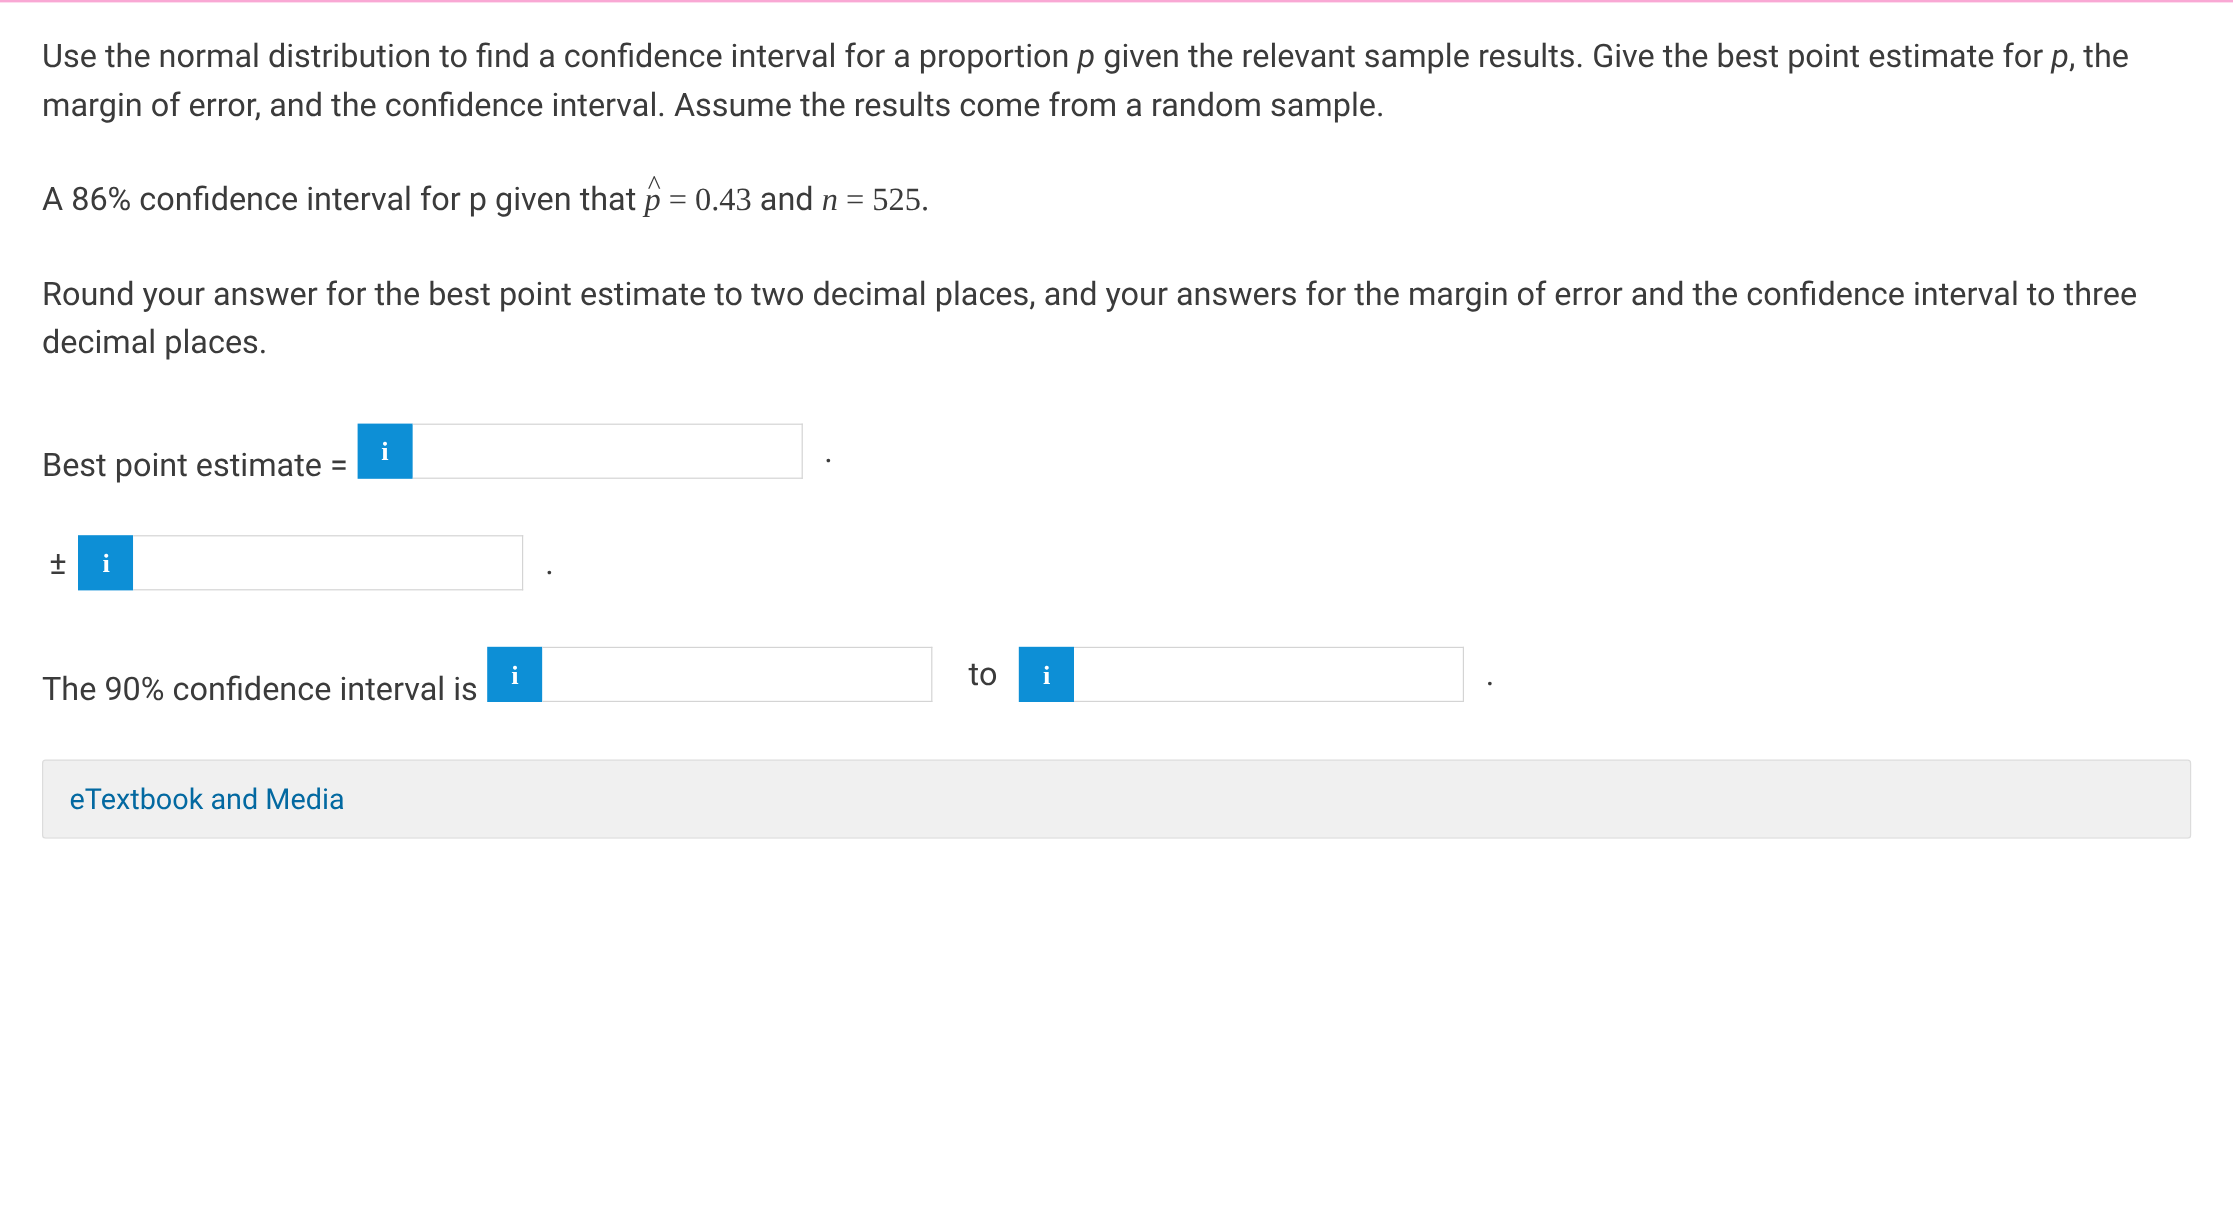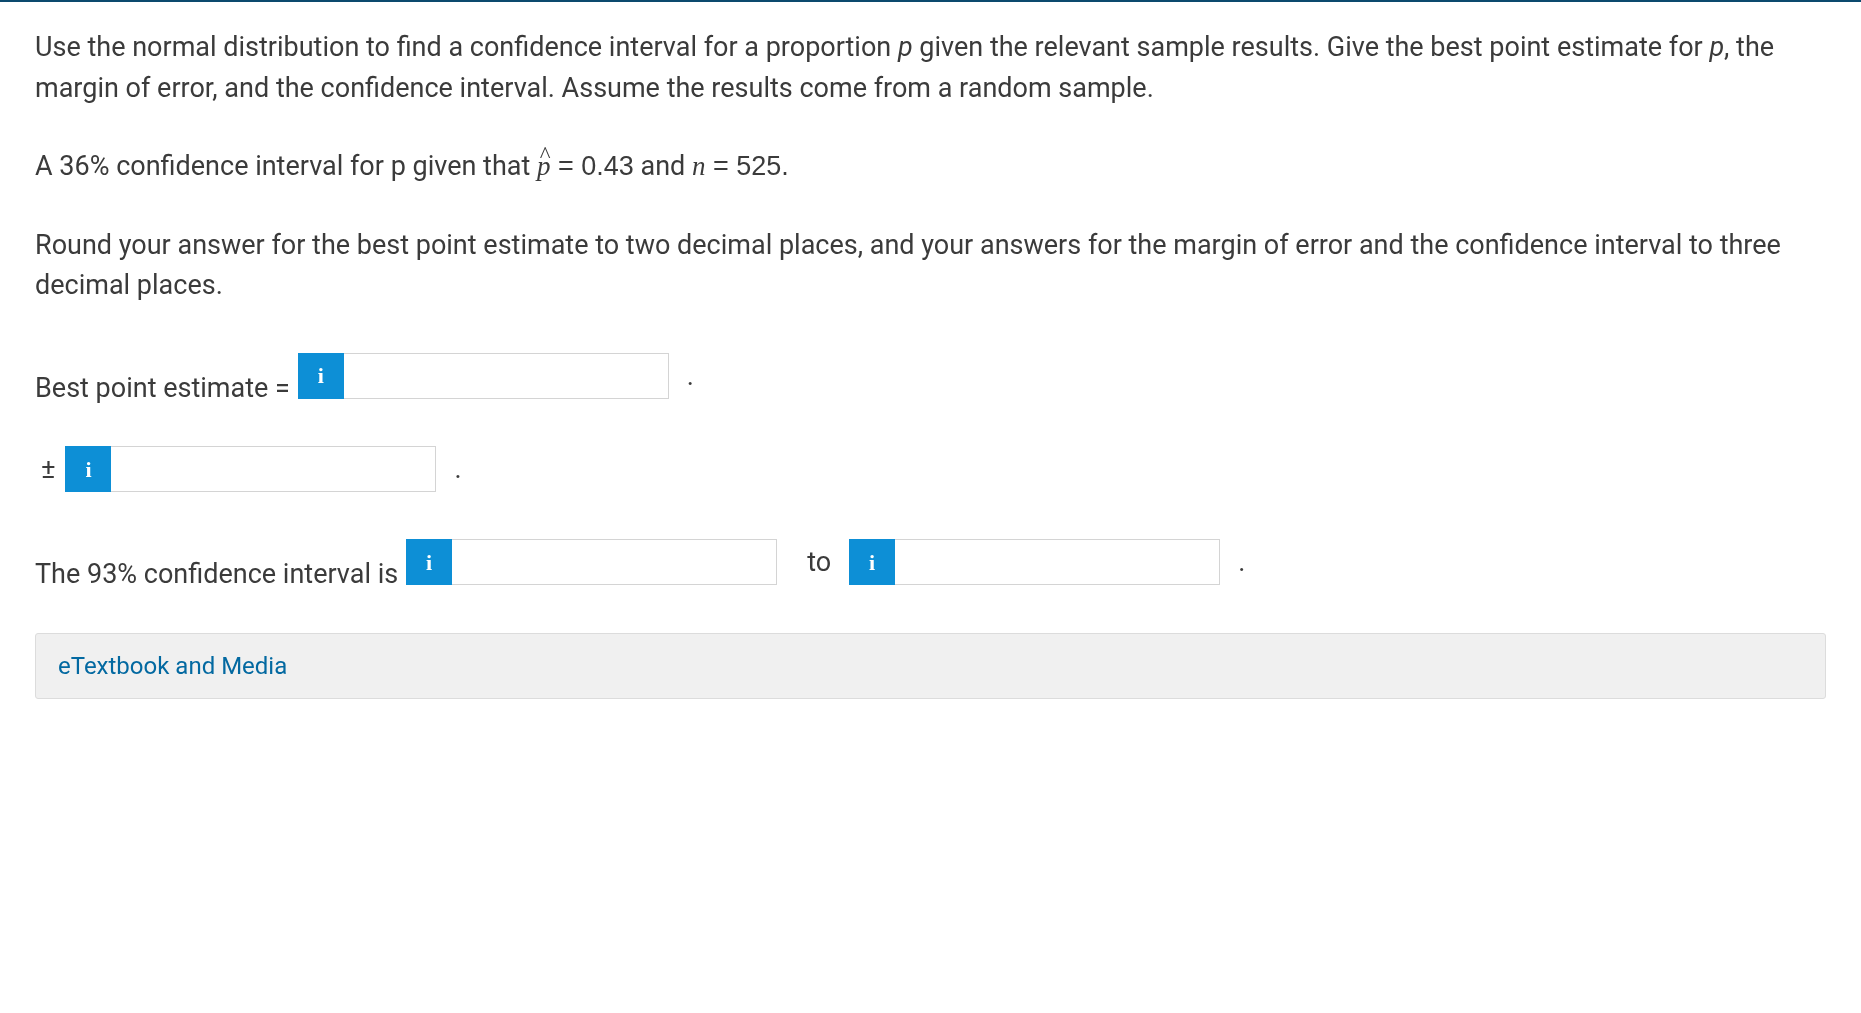--- a/index.html
+++ b/index.html
@@ -10,37 +10,37 @@
     body {
       font-family: 'Segoe UI', -apple-system, BlinkMacSystemFont, Roboto, 'Helvetica Neue', Arial, sans-serif;
       background: #fff;
       color: #3b3b3b;
       font-size: 27px;
       line-height: 1.5;
       padding: 0;
     }
     .container {
       padding: 25px 35px 0 35px;
-      border-top: 2px solid #0c4a6e;
+      border-top: 2px solid #f9a8d4;
     }
     .problem-text {
       margin-bottom: 38px;
     }
     .problem-text .italic {
       font-style: italic;
     }
     .problem-line {
       margin-bottom: 38px;
     }
     .math-var {
       font-family: 'Times New Roman', serif;
       font-style: italic;
     }
     .math-num {
-      font-family: Liberation Sans, sans-serif;
+      font-family: Liberation Serif, serif;
     }
     .phat {
       font-family: 'Times New Roman', serif;
       font-style: italic;
       position: relative;
     }
     .phat::before {
       content: '^';
       position: absolute;
       top: -0.55em;
@@ -116,21 +116,21 @@
 </head>
 <body>
 
 <div class="container">
 
   <div class="problem-text">
     <span>Use the normal distribution to find a confidence interval for a proportion </span><span class="italic">p</span><span> given the relevant sample results. Give the best point estimate for </span><span class="italic">p</span><span>, the margin of error, and the confidence interval. Assume the results come from a random sample.</span>
   </div>
 
   <div class="problem-line">
-    <span>A 36% confidence interval for </span><span class="italic">p</span><span> given that </span><span class="phat">p</span><span class="math-num"> = 0.43</span><span> and </span><span class="math-var">n</span><span class="math-num"> = 525.</span>
+    <span>A 86% confidence interval for </span><span class="italic">p</span><span> given that </span><span class="phat">p</span><span class="math-num"> = 0.43</span><span> and </span><span class="math-var">n</span><span class="math-num"> = 525.</span>
   </div>
 
   <div class="instructions">
     <span>Round your answer for the best point estimate to two decimal places, and your answers for the margin of error and the confidence interval to three decimal places.</span>
   </div>
 
   <div class="answer-row">
     <span class="answer-label">Best point estimate = </span>
     <div class="input-group">
       <div class="info-box">
@@ -146,21 +146,21 @@
     <div class="input-group">
       <div class="info-box">
           <span>i</span>
         </div>
       <input type="text" class="text-input" style="">
     </div>
     <span class="period">.</span>
   </div>
 
   <div class="answer-row ci-row">
-    <span class="answer-label">The 93% confidence interval is </span>
+    <span class="answer-label">The 90% confidence interval is </span>
     <div class="input-group">
       <div class="info-box">
           <span>i</span>
         </div>
       <input type="text" class="text-input" style="">
     </div>
     <span class="to-word">to</span>
     <div class="input-group">
       <div class="info-box">
           <span>i</span>

